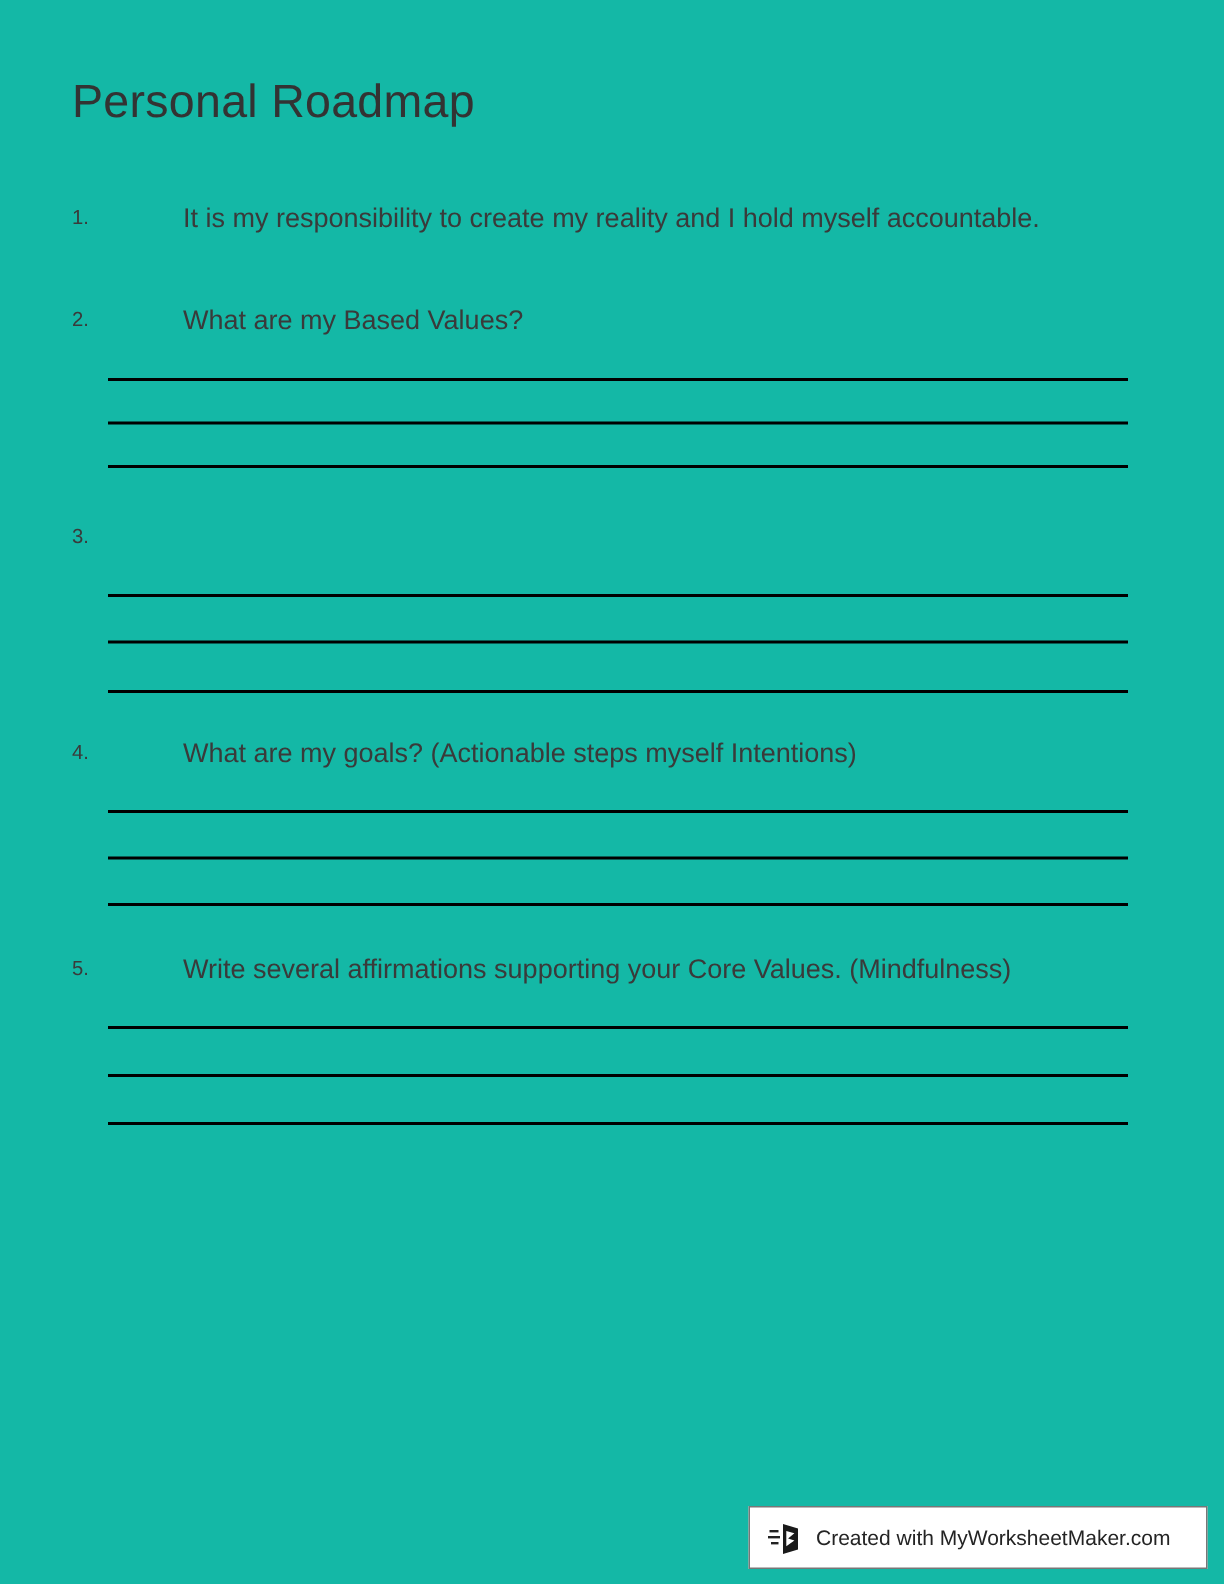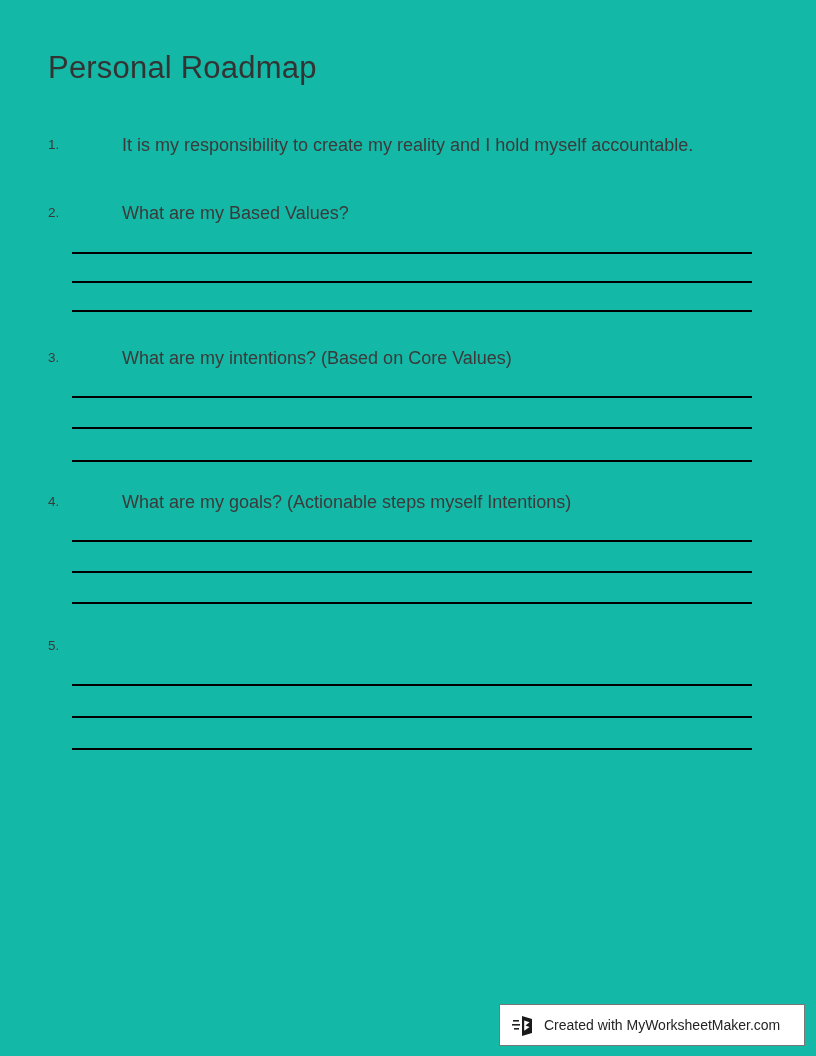--- a/index.html
+++ b/index.html
@@ -127,32 +127,32 @@
       </div>
       <div class="item" style="top: 203px;">
         <div class="item-head">
           <span class="item-number">2.</span>
           <span class="item-text">What are my Based Values?</span>
         </div>
       </div>
       <div class="item" style="top: 348px;">
         <div class="item-head">
           <span class="item-number">3.</span>
-          <span class="item-text">What are my intentions? (Based on Core Values)</span>
         </div>
       </div>
       <div class="item" style="top: 492px;">
         <div class="item-head">
           <span class="item-number">4.</span>
           <span class="item-text">What are my goals? (Actionable steps myself Intentions)</span>
         </div>
       </div>
       <div class="item" style="top: 636px;">
         <div class="item-head">
           <span class="item-number">5.</span>
+          <span class="item-text">Write several affirmations supporting your Core Values. (Mindfulness)</span>
         </div>
       </div>
     </div>
 
   <div class="answer-lines">
       <div class="answer-line" style="top: 252px;"></div>
       <div class="answer-line" style="top: 281px;"></div>
       <div class="answer-line" style="top: 310px;"></div>
       <div class="answer-line" style="top: 396px;"></div>
       <div class="answer-line" style="top: 427px;"></div>

